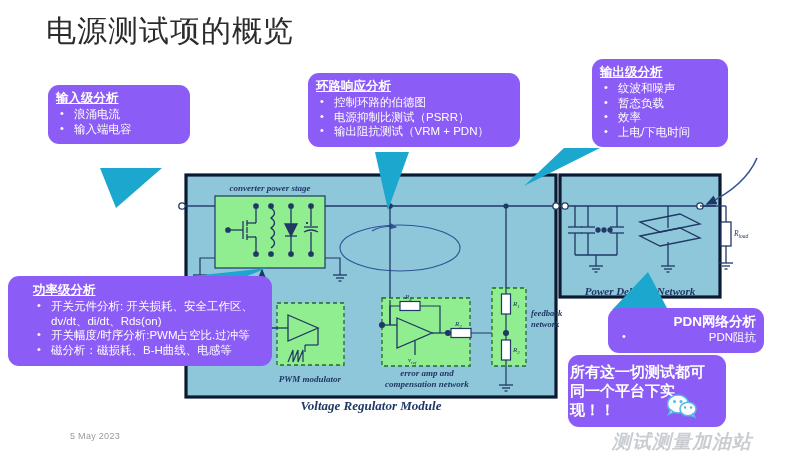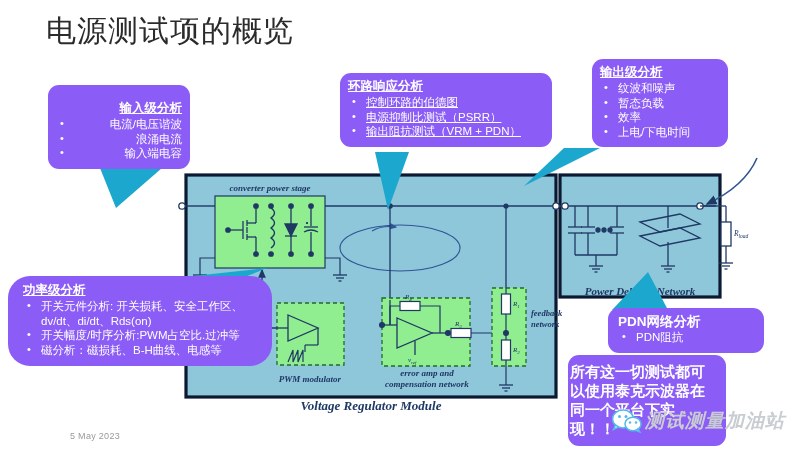--- a/index.html
+++ b/index.html
@@ -88,25 +88,26 @@
     position: absolute;
     left: 0; top: 0;
     width: 812px; height: 459px;
     z-index: 10;
   }
 
   
   #watermark {
     position: absolute;
     left: 612px;
-    top: 408px;
+    top: 393px;
     z-index: 60;
     display: flex;
     align-items: center;
-    gap: 3px;
+    gap: 10px;
+    flex-direction: column;
   }
   #watermark .wm-text {
     font-size: 19px;
     color: #c9cdd2;
     font-style: italic;
     letter-spacing: 1px;
     font-weight: bold;
   }
 </style>
 </head>
@@ -342,33 +343,32 @@
       <tspan>v</tspan><tspan dy="2" font-size="5">ref</tspan>
     </text>
     <text x="734" y="236" font-family="'Liberation Serif', serif" font-size="7.5" font-style="italic" fill="#1F3864">
       <tspan>R</tspan><tspan dy="2" font-size="5.5">load</tspan>
     </text>
   </svg>
 
   <svg class="tail" style="left:100px; top:168px; width:95px; height:45px;" viewBox="0 0 95 45">
     <path d="M0,0 L62,0 L16,40 z" fill="#1CA8CE"></path>
   </svg>
-  <div class="callout" style="left:48px; top:85px; width:142px; padding:16px 8px 8px 8px;text-align:right;">
+  <div class="callout" style="left:48px; top:85px; width:142px; padding:6px 8px 8px 8px;">
     <div class="c-head">输入级分析</div>
     <ul>
-      <li>电流/电压谐波</li>
       <li>浪涌电流</li>
       <li>输入端电容</li>
     </ul>
   </div>
 
   <svg class="tail" style="left:375px; top:152px; width:70px; height:65px;" viewBox="0 0 70 65">
     <path d="M0,0 L34,0 L13,58 z" fill="#1CA8CE"></path>
   </svg>
-  <div class="callout" style="left:340px; top:73px; width:212px; padding:6px 24px 8px 8px;text-decoration:underline;">
+  <div class="callout" style="left:308px; top:73px; width:212px; padding:6px 24px 8px 8px;">
     <div class="c-head">环路响应分析</div>
     <ul>
       <li>控制环路的伯德图</li>
       <li>电源抑制比测试（PSRR）</li>
       <li>输出阻抗测试（VRM + PDN）</li>
     </ul>
   </div>
 
   <svg class="tail" style="left:524px; top:148px; width:80px; height:44px;" viewBox="0 0 80 44">
     <path d="M76,0 L40,0 L0,38 z" fill="#1CA8CE"></path>
@@ -379,42 +379,41 @@
       <li>纹波和噪声</li>
       <li>暂态负载</li>
       <li>效率</li>
       <li>上电/下电时间</li>
     </ul>
   </div>
 
   <svg class="tail" style="left:175px; top:250px; width:110px; height:60px;" viewBox="0 0 110 60">
     <path d="M92,18 L0,55 L0,28 z" fill="#1CA8CE"></path>
   </svg>
-  <div class="callout" style="left:8px; top:276px; width:264px; padding:7px 9px 9px 15px;border-radius:22px;">
+  <div class="callout" style="left:8px; top:276px; width:264px; padding:7px 9px 9px 25px;">
     <div class="c-head">功率级分析</div>
     <ul>
       <li class="wrap">开关元件分析: 开关损耗、安全工作区、dv/dt、di/dt、Rds(on)</li>
       <li class="wrap">开关幅度/时序分析:PWM占空比.过冲等</li>
       <li class="wrap">磁分析：磁损耗、B-H曲线、电感等</li>
     </ul>
   </div>
 
   <svg class="tail" style="left:590px; top:272px; width:80px; height:48px;" viewBox="0 0 80 48">
     <path d="M58,0 L78,38 L22,38 z" fill="#1CA8CE"></path>
   </svg>
-  <div class="callout" style="left:608px; top:308px; width:156px; padding:6px 8px 8px 10px;">
+  <div class="callout" style="left:608px; top:308px; width:156px; padding:6px 8px 8px 10px;text-align:right;">
     <div class="c-head" style="text-decoration:none; font-size:13.5px;">PDN网络分析</div>
     <ul>
       <li>PDN阻抗</li>
     </ul>
   </div>
 
   <div class="callout" style="left:568px; top:355px; width:158px; padding:7px 9px 8px 2px;">
     <div style="font-size:15px;line-height:19px;font-weight:600;">所有这一切测试都可</div>
-    <div style="font-size:15px;line-height:19px;font-weight:600;">以使用泰克示波器在</div>
     <div style="font-size:15px;line-height:19px;font-weight:600;">同一个平台下实现！！</div>
   </div>
 
   <div id="date">5 May 2023</div>
 
   <div id="watermark">
     <svg width="30" height="26" viewBox="0 0 30 26">
       <ellipse cx="11" cy="11" rx="10.5" ry="9" fill="#ffffff" stroke="#55B9E8" stroke-width="1.6"></ellipse>
       <path d="M3.5,17 L1.5,21.5 L6.5,19.2 z" fill="#ffffff" stroke="#55B9E8" stroke-width="1.5"></path>
       <circle cx="7.5" cy="8.5" r="1.5" fill="#55B9E8"></circle>

